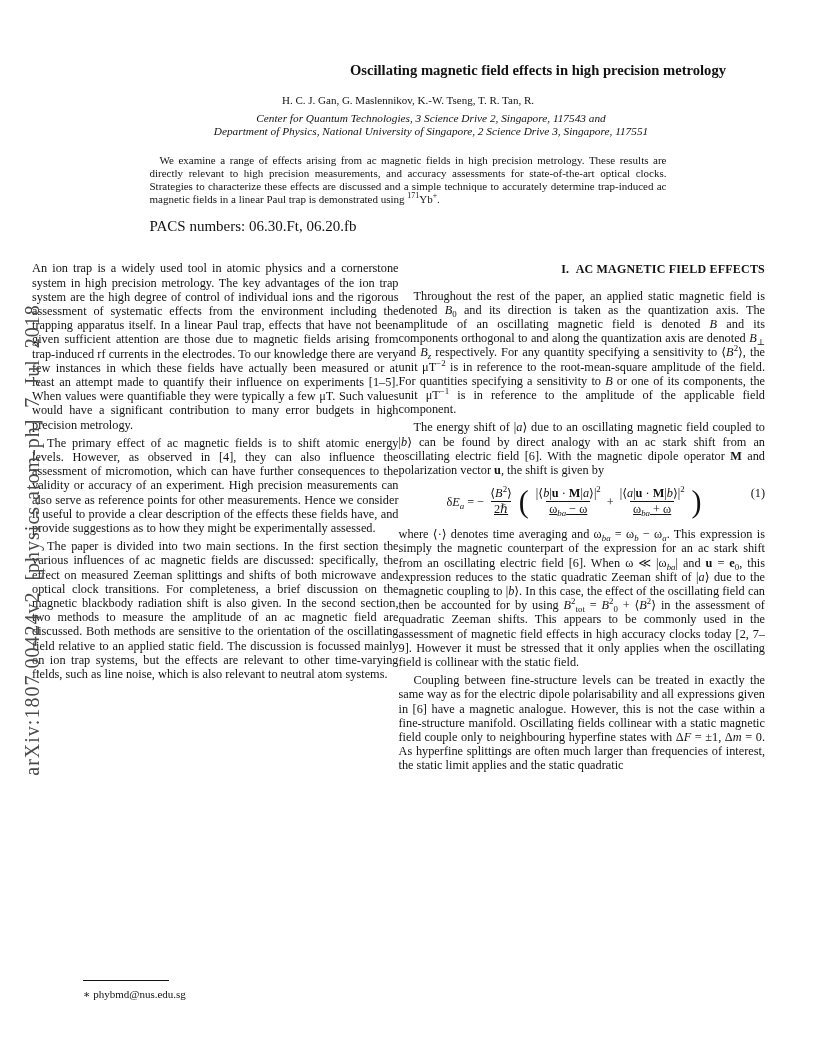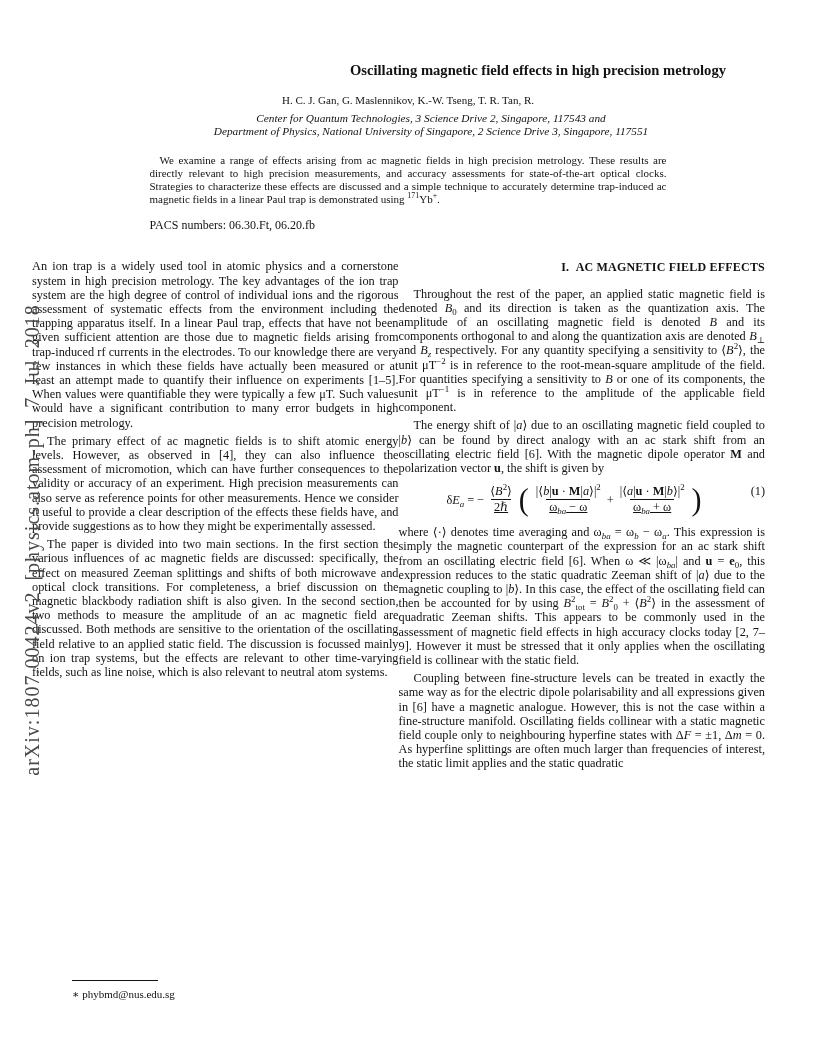--- a/index.html
+++ b/index.html
@@ -53,21 +53,21 @@
     width:517px;
     margin:15px auto 0;
     font-size:11px;
     line-height:13.2px;
     text-align:justify;
     text-indent:10px;
   }
   .pacs {
     width:517px;
     margin:12px auto 16px;
-    font-size:12px;
+    font-size:15px;
   }
 
   
   .columns {
     display:flex;
     margin:26px 32px 0;
   }
   .col {
     width:calc((100% - 19px) / 2);
     font-size:12.3px;
@@ -114,21 +114,21 @@
     line-height:1;
     margin:0 1px;
   }
   .eq-number { font-size:12.3px; }
 
   sub, sup { line-height:0; font-size:0.72em; }
 
   
   .footnote {
     position:absolute;
-    left:72px; top:980px;
+    left:83px; top:980px;
     font-size:11px;
   }
   .footnote-rule {
     width:86px;
     border-top:1px solid #121212;
     margin-bottom:7px;
   }
 </style>
 </head>
 <body>

